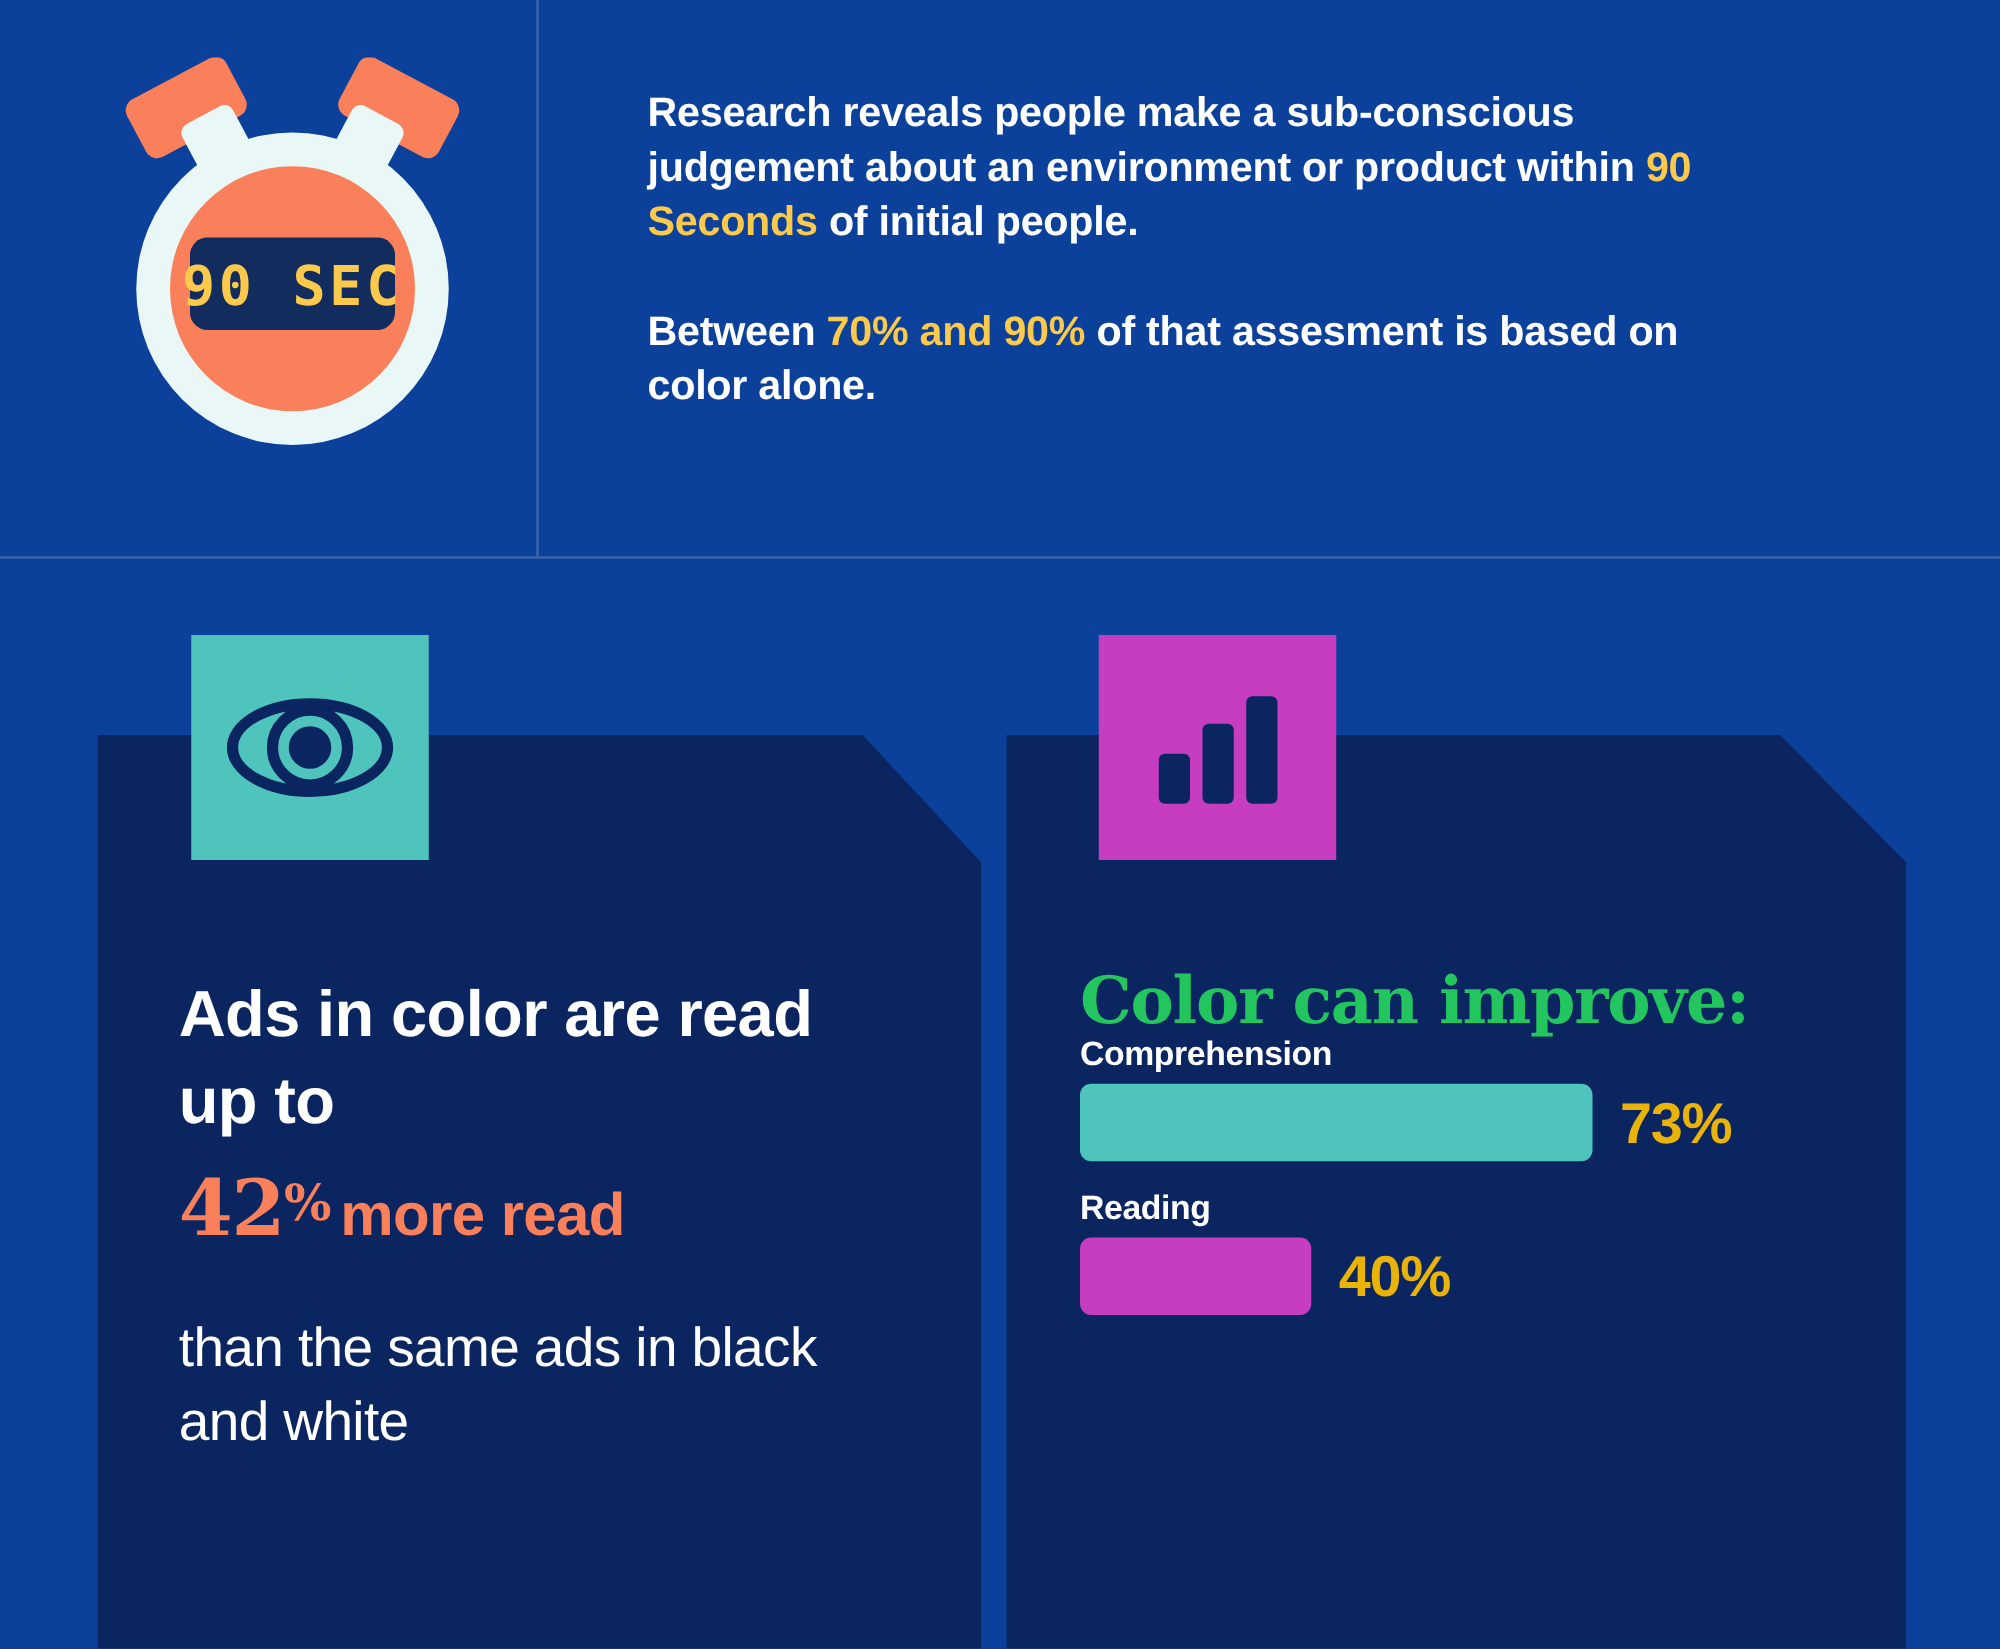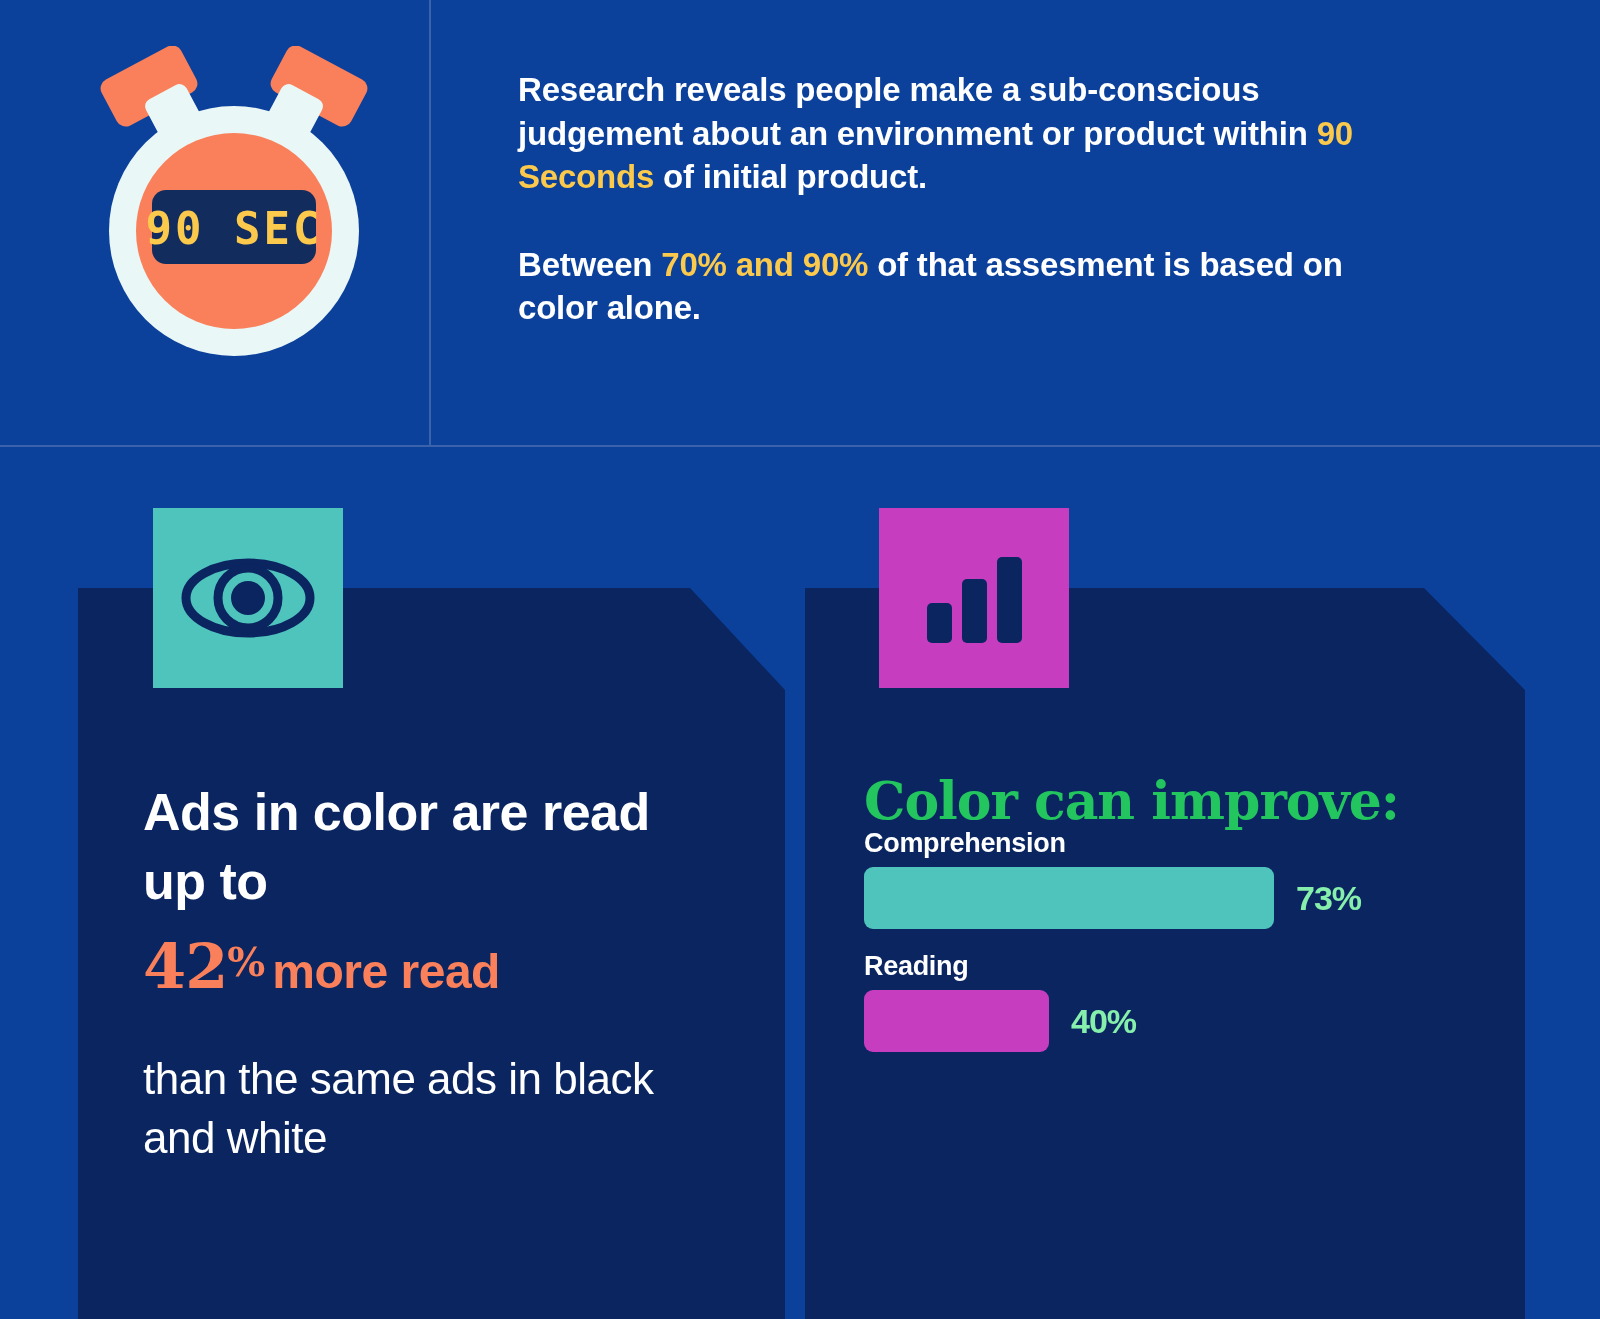--- a/index.html
+++ b/index.html
@@ -97,21 +97,21 @@
     position:absolute; left:864px; top:828px; width:600px;
   }
   .bar-group { margin-bottom:22px; }
   .bar-label {
     color:#FFFFFF; font-size:27px; font-weight:bold;
     letter-spacing:-0.3px; margin-bottom:8px;
   }
   .bar-row { display:flex; align-items:center; }
   .bar-fill { height:62px; border-radius:9px; }
   .bar-value {
-    color:#86efac; font-size:34px; font-weight:bold;
+    color:#eab308; font-size:46px; font-weight:bold;
     margin-left:22px; letter-spacing:-1px; white-space:nowrap;
   }
 </style>
 </head>
 <body>
 
 <div id="top-section">
 
   <div id="divider-vertical"></div>
   <div id="divider-horizontal"></div>
@@ -128,21 +128,21 @@
 
     <circle cx="150" cy="185" r="98" fill="#F9805A"></circle>
 
     <rect x="68" y="144" width="164" height="74" rx="14" fill="#122C5E"></rect>
 
     <text x="150" y="198" text-anchor="middle" font-family="DejaVu Sans Mono, monospace" font-size="44" font-weight="bold" letter-spacing="3" fill="#FBC94C">90 SEC</text>
   </svg>
 
   <div id="intro-text">
     <p>
-      <span>Research reveals people make a sub-conscious judgement about an environment or product within </span><span class="hl">90 Seconds</span><span> of initial product.</span>
+      <span>Research reveals people make a sub-conscious judgement about an environment or product within </span><span class="hl">90 Seconds</span><span> of initial people.</span>
     </p>
     <p>
       <span>Between </span><span class="hl">70% and 90%</span><span> of that assesment is based on color alone.</span>
     </p>
   </div>
 </div>
 
 <div class="card" id="card-left"></div>
 
 <div class="icon-tile" id="tile-eye">

